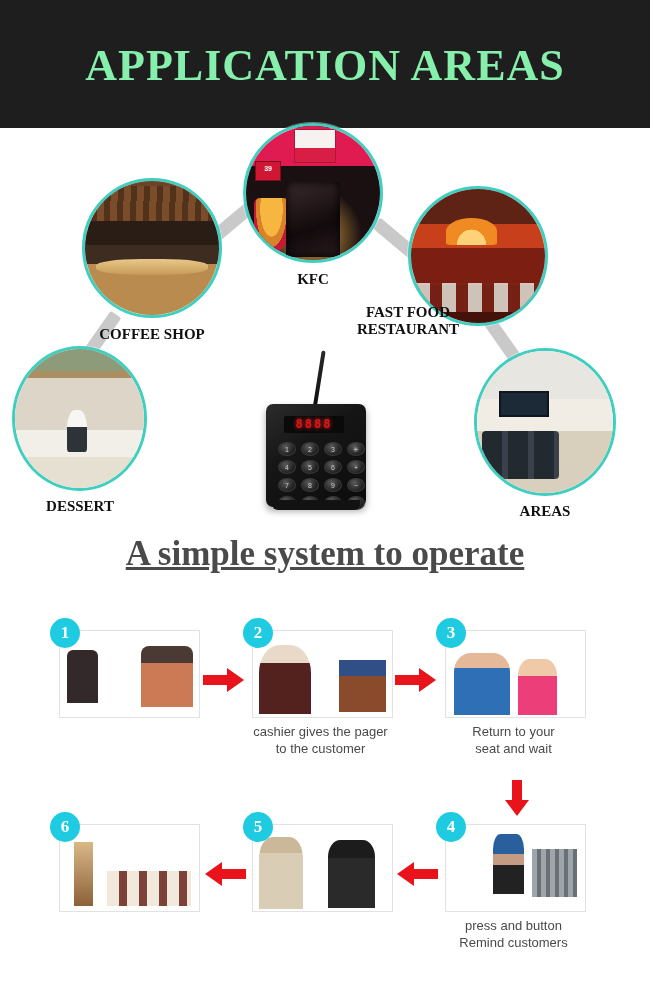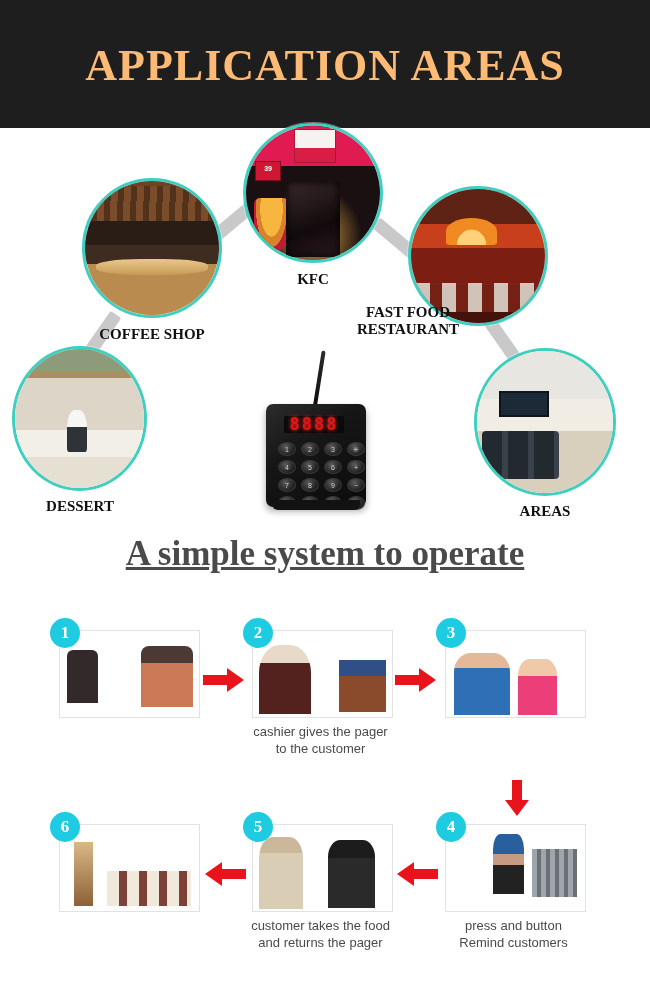--- a/index.html
+++ b/index.html
@@ -16,21 +16,21 @@
     position: absolute; left: 0; top: 0; width: 650px; height: 128px;
     background: #1e1e1e;
   }
   .banner-title {
     position: absolute; left: 0; top: 40px; width: 650px;
     text-align: center;
     font-family: "Liberation Serif", serif;
     font-weight: bold;
     font-size: 44px;
     letter-spacing: 1px;
-    color: #fdba74;
+    color: #86efac;
   }
 
   
   .diagram { position: absolute; left: 0; top: 128px; width: 650px; height: 402px; }
 
   .connector {
     position: absolute;
     background: #c9c9c9;
     height: 13px;
     border-radius: 2px;
@@ -174,21 +174,21 @@
     box-shadow: 0 4px 7px rgba(0,0,0,.35);
   }
   .pager .base {
     position:absolute; left:6px; top:150px; width:88px; height:10px;
     background:#121212; border-radius: 0 0 6px 6px;
   }
   .pager .screen {
     position:absolute; left:18px; top:12px; width:60px; height:17px;
     background:#0a0a0a; border-radius:2px;
     color:#e31414; font-family:"DejaVu Sans Mono", monospace;
-    font-size:17px; font-weight:bold; letter-spacing:2px;
+    font-size:12px; font-weight:bold; letter-spacing:2px;
     text-align:center; line-height:17px;
     text-shadow:0 0 4px #ff2a2a;
   }
   .pager .keys {
     position:absolute; left:12px; top:38px;
     display:grid; grid-template-columns: repeat(4, 18px);
     grid-gap: 4px 5px;
   }
   .pager .key {
     width:18px; height:14px; border-radius:50%;
@@ -366,20 +366,22 @@
     <div class="arrow arrow-r" style="left:395px; top:56px; width:43px; height:24px;">
       <div class="shaft"></div>
       <div class="head"></div>
     </div>
 
     <div class="step" style="left:436px; top:18px;">
       <div class="badge">3</div>
       <div class="thumb">
           <div class="photo st3"></div>
         </div>
+      <div class="cap">Return to your
+seat and wait</div>
     </div>
 
     <div class="arrow arrow-d" style="left:505px; top:168px; width:24px; height:38px;">
       <div class="shaft"></div>
       <div class="head"></div>
     </div>
 
     <div class="step" style="left:50px; top:212px;">
       <div class="badge">6</div>
       <div class="thumb">
@@ -390,22 +392,20 @@
     <div class="arrow arrow-l" style="left:203px; top:250px; width:43px; height:24px;">
       <div class="shaft"></div>
       <div class="head"></div>
     </div>
 
     <div class="step" style="left:243px; top:212px;">
       <div class="badge">5</div>
       <div class="thumb">
           <div class="photo st5"></div>
         </div>
-      <div class="cap">customer takes the food
-and returns the pager</div>
     </div>
 
     <div class="arrow arrow-l" style="left:395px; top:250px; width:43px; height:24px;">
       <div class="shaft"></div>
       <div class="head"></div>
     </div>
 
     <div class="step" style="left:436px; top:212px;">
       <div class="badge">4</div>
       <div class="thumb">

